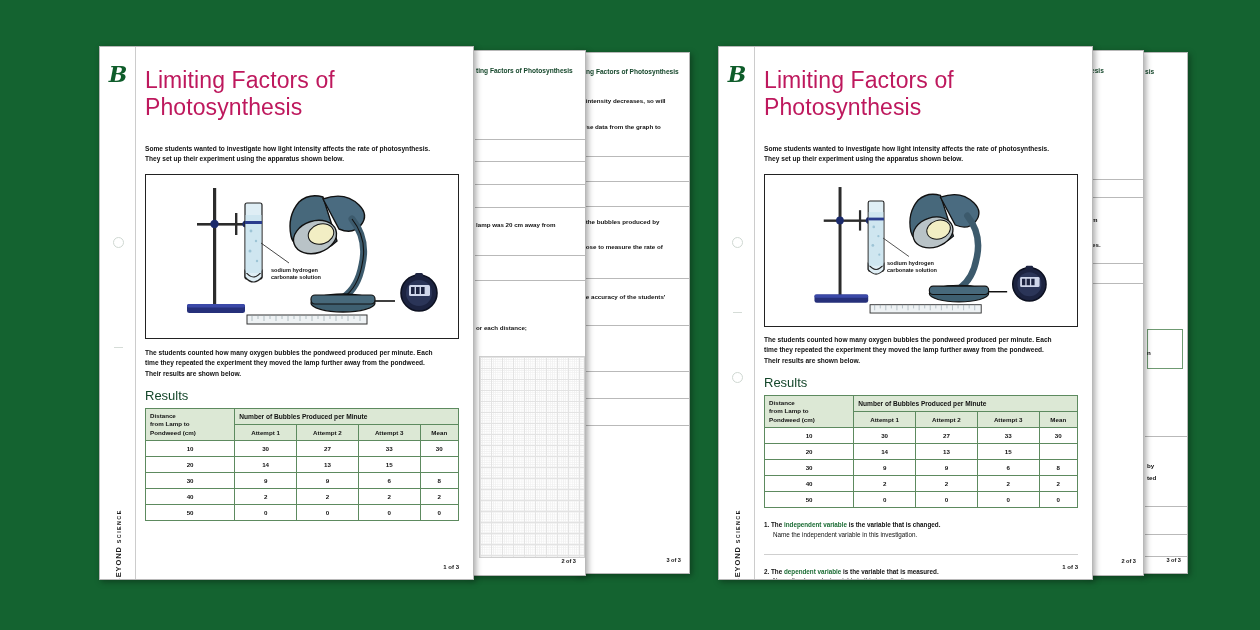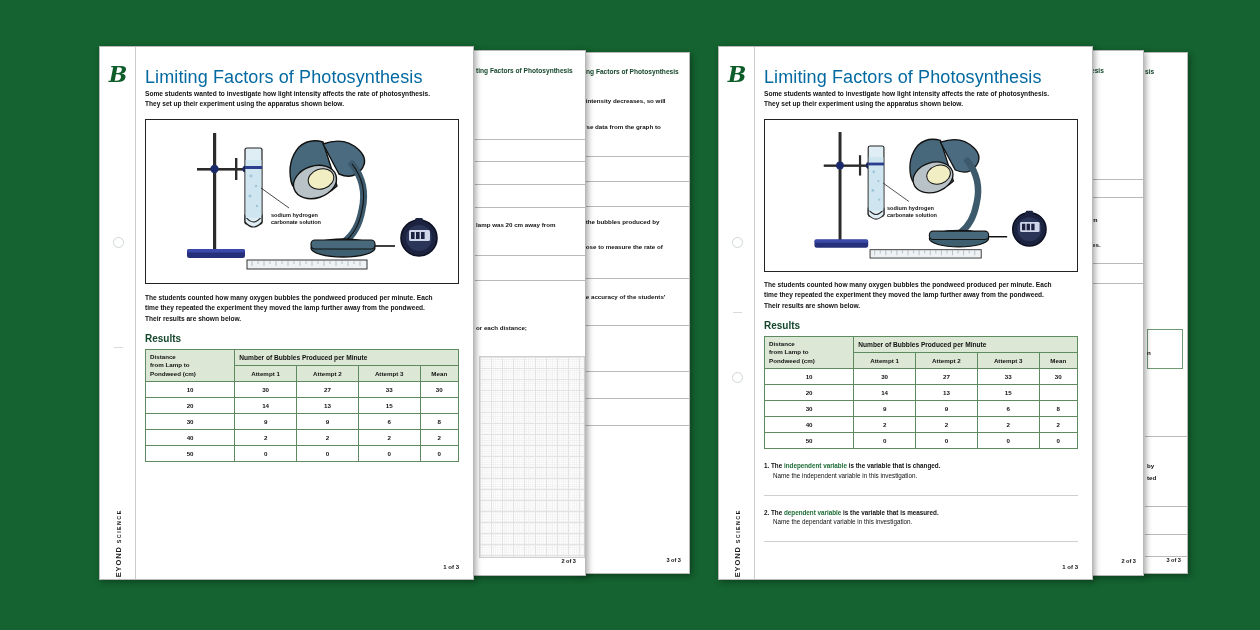--- a/index.html
+++ b/index.html
@@ -47,29 +47,29 @@
     width: 22px; height: 26px;
     font-family: "DejaVu Serif", serif;
     font-size: 22px; font-weight: bold; font-style: italic;
     color: #0e5c2a; line-height: 26px; text-align: center;
   }
 
   
   .content { position: absolute; top: 0; bottom: 0; overflow: hidden; }
 
   h1.title {
-    font-size: 18px; font-weight: normal; color: #0369a1;
-    letter-spacing: .1px; margin-bottom: 1px;
+    font-size: 23px; font-weight: normal; color: #be185d;
+    letter-spacing: .1px; margin-bottom: 23px;
   }
   p.intro {
     font-size: 6.6px; font-weight: bold; color: #111; line-height: 1.58;
     margin-bottom: 9px;
   }
   h2.results {
-    font-size: 10px; font-weight: bold; color: #14462a; margin: 9px 0 5px;
+    font-size: 13px; font-weight: normal; color: #14462a; margin: 9px 0 5px;
   }
 
   
   .figure { border: 1px solid #222; background: #fff; position: relative; }
   .fig-label {
     position: absolute; font-size: 5.6px; font-weight: bold; color: #111;
     line-height: 1.35; white-space: nowrap;
   }
 
   

